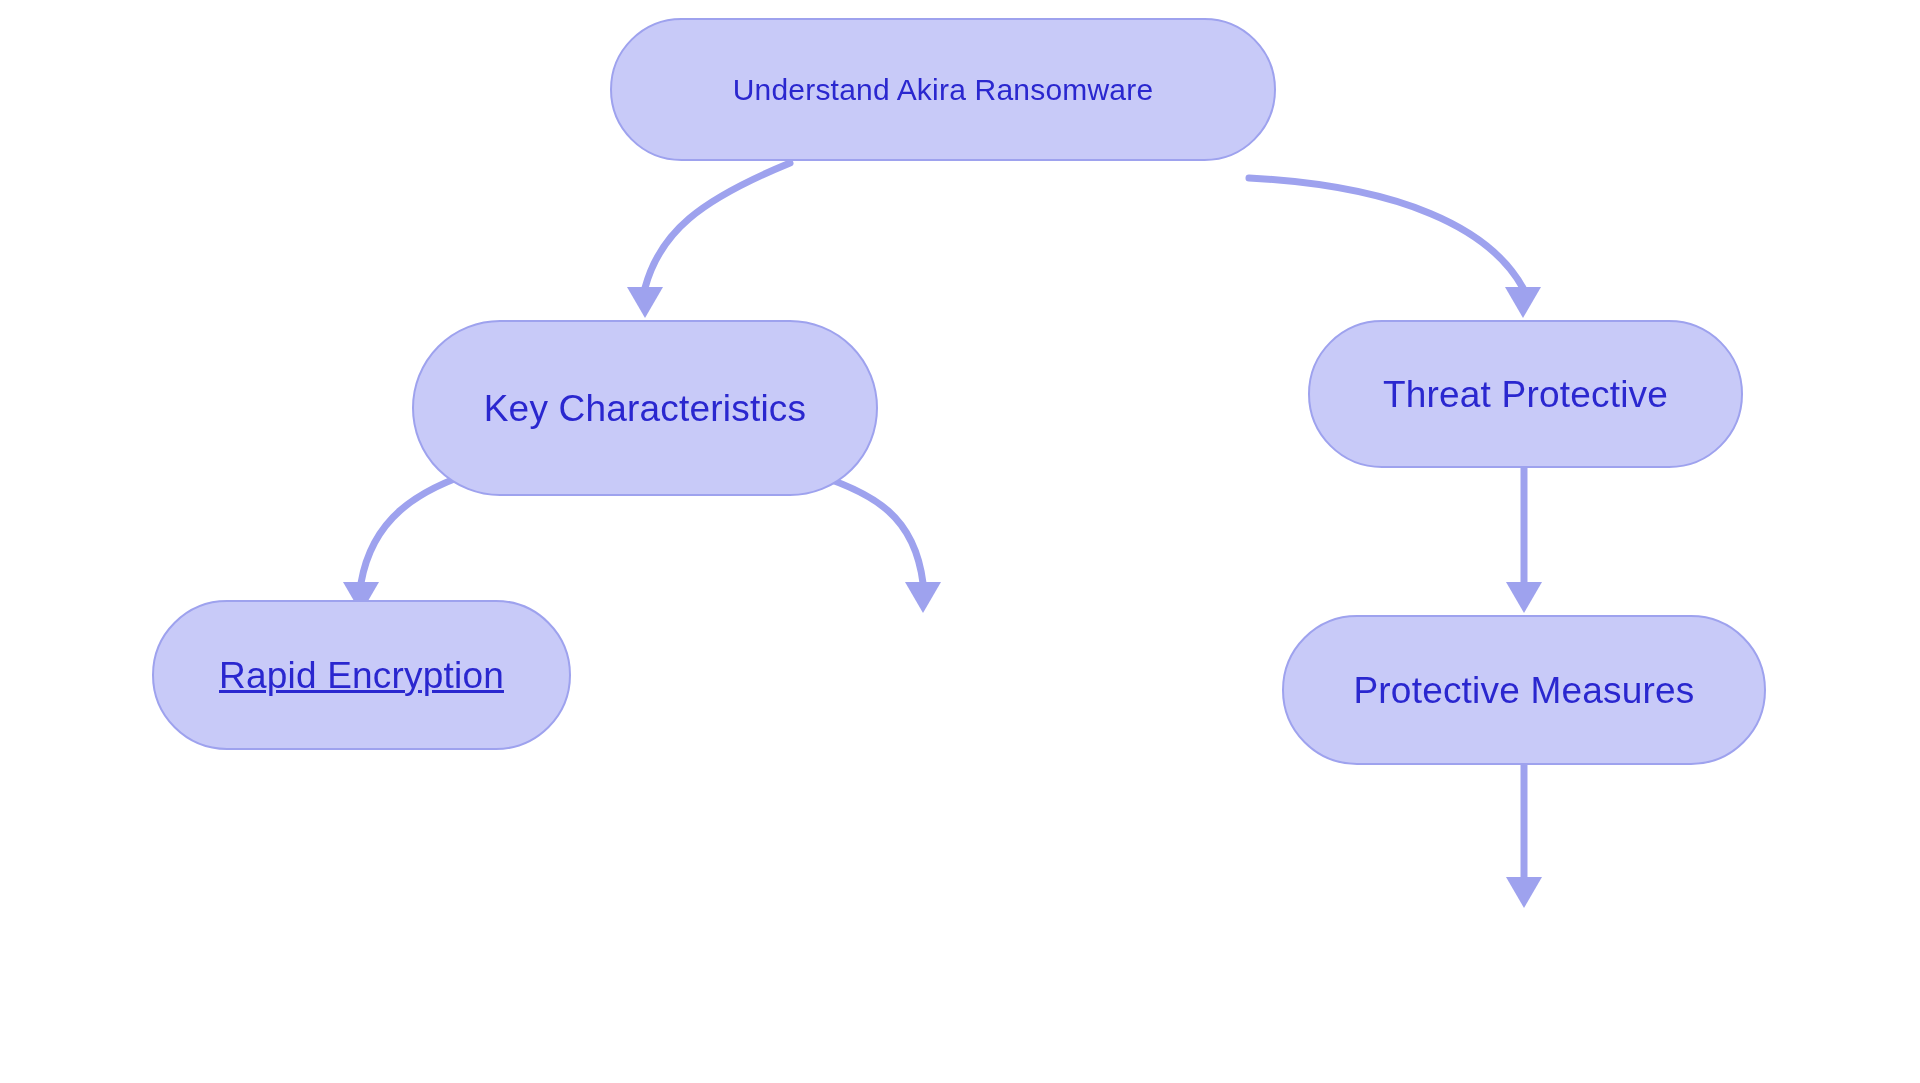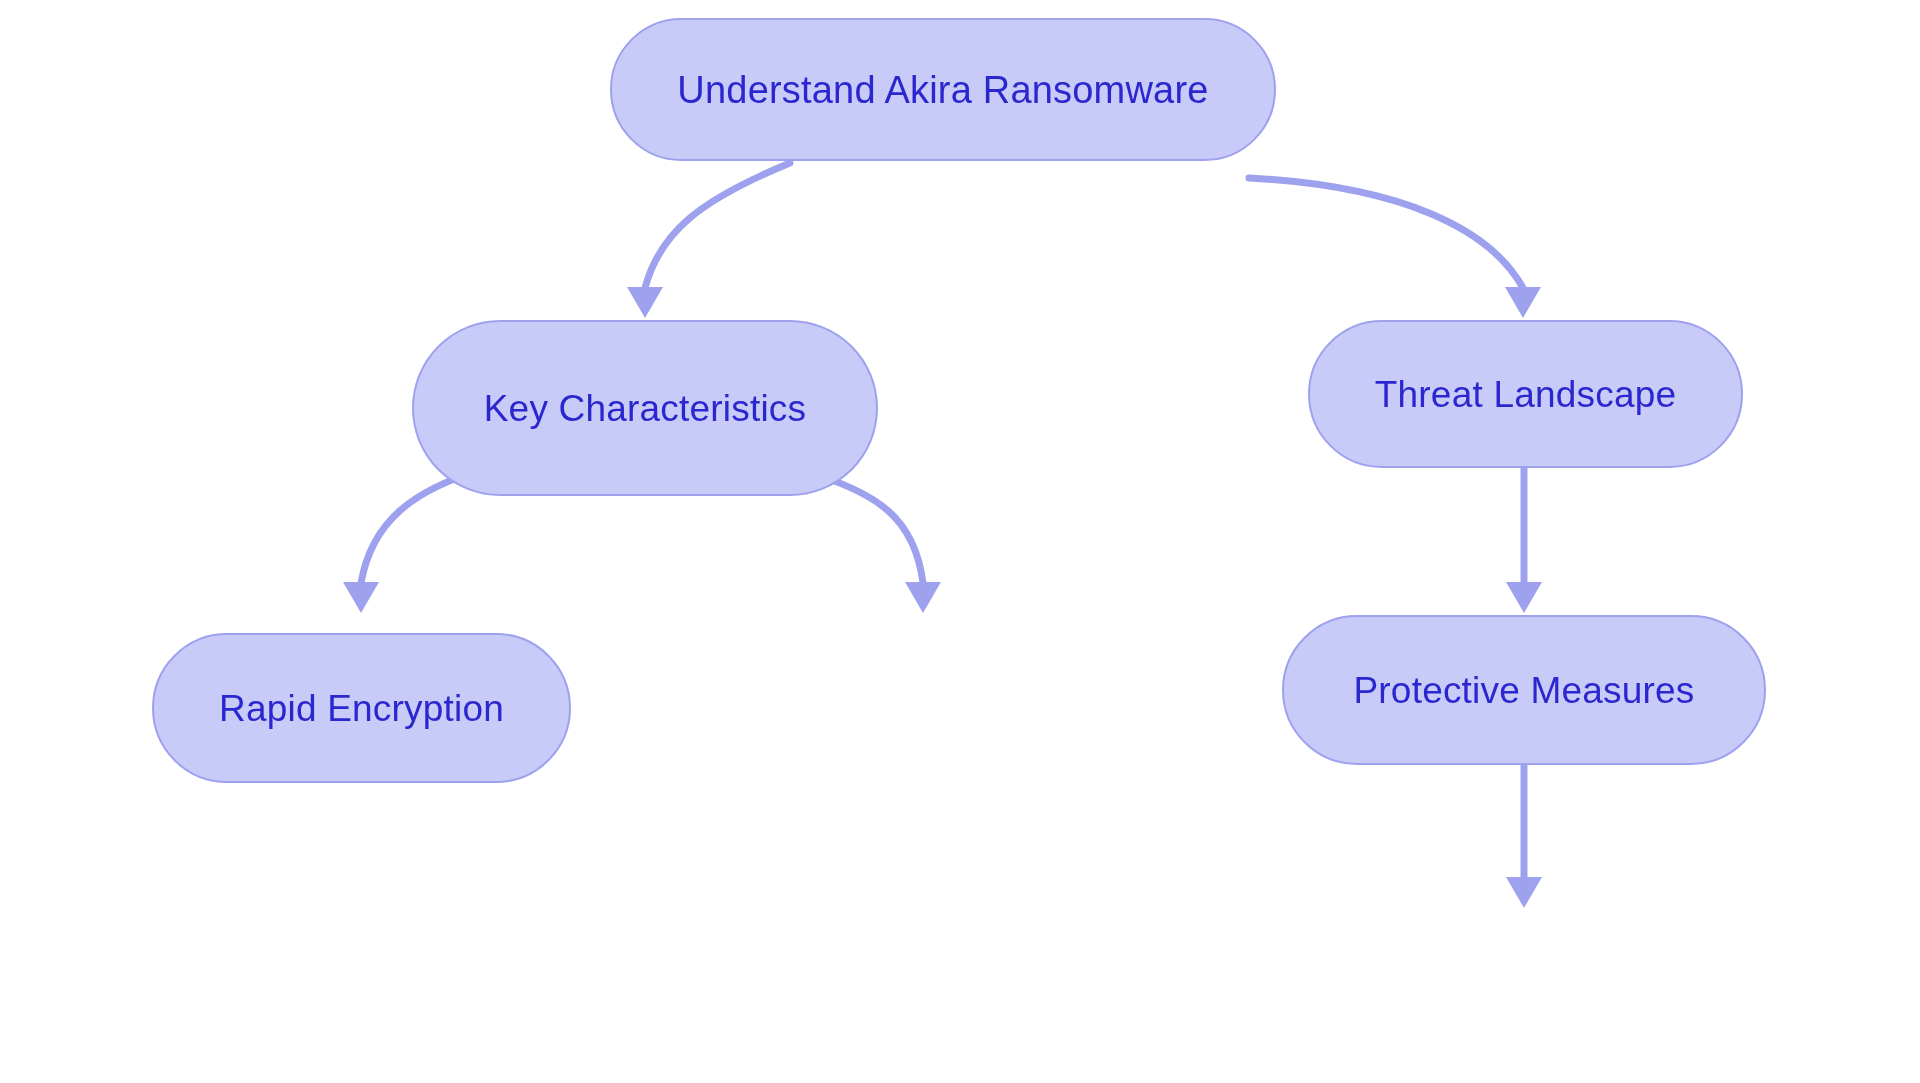--- a/index.html
+++ b/index.html
@@ -37,24 +37,24 @@
     color: #2a27cf;
     font-weight: 400;
     letter-spacing: 0.2px;
     white-space: nowrap;
     -webkit-font-smoothing: antialiased;
   }
   .flow-node .node-label {
     display: block;
     line-height: 1;
   }
-  .node-root        { left: 610px;  top: 18px;  width: 666px; height: 143px; font-size: 38px; }
+  .node-root        { left: 610px;  top: 18px;  width: 666px; height: 143px; font-size: 30px; }
   .node-key-char    { left: 412px;  top: 320px; width: 466px; height: 176px; font-size: 37px; }
   .node-threat      { left: 1308px; top: 320px; width: 435px; height: 148px; font-size: 37px; }
-  .node-rapid       { left: 152px;  top: 633px; width: 419px; height: 150px; font-size: 37px; }
+  .node-rapid       { left: 152px;  top: 600px; width: 419px; height: 150px; font-size: 37px; text-decoration: underline; }
   .node-ransom      { left: 704px;  top: 615px; width: 436px; height: 150px; font-size: 37px; }
   .node-protective  { left: 1282px; top: 615px; width: 484px; height: 150px; font-size: 37px; }
   .node-platform    { left: 1258px; top: 910px; width: 533px; height: 150px; font-size: 37px; }
 </style>
 </head>
 <body>
 
 <div id="diagram-canvas">
 
   <svg id="edge-layer" viewBox="0 0 1920 1083" width="1920" height="1083" xmlns="http://www.w3.org/2000/svg">
@@ -92,21 +92,21 @@
 
   <div class="flow-node node-root">
     <span class="node-label">Understand Akira Ransomware</span>
   </div>
 
   <div class="flow-node node-key-char">
     <span class="node-label">Key Characteristics</span>
   </div>
 
   <div class="flow-node node-threat">
-    <span class="node-label">Threat Landscape</span>
+    <span class="node-label">Threat Protective</span>
   </div>
 
   <div class="flow-node node-rapid">
     <span class="node-label">Rapid Encryption</span>
   </div>
 
 
   <div class="flow-node node-protective">
     <span class="node-label">Protective Measures</span>
   </div>

